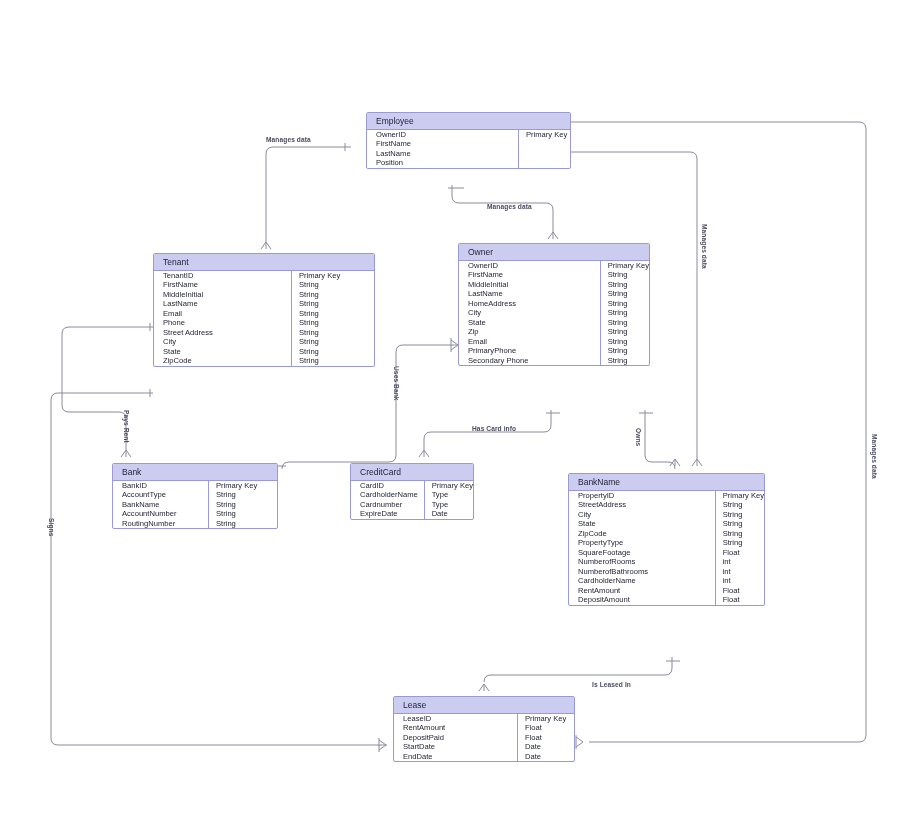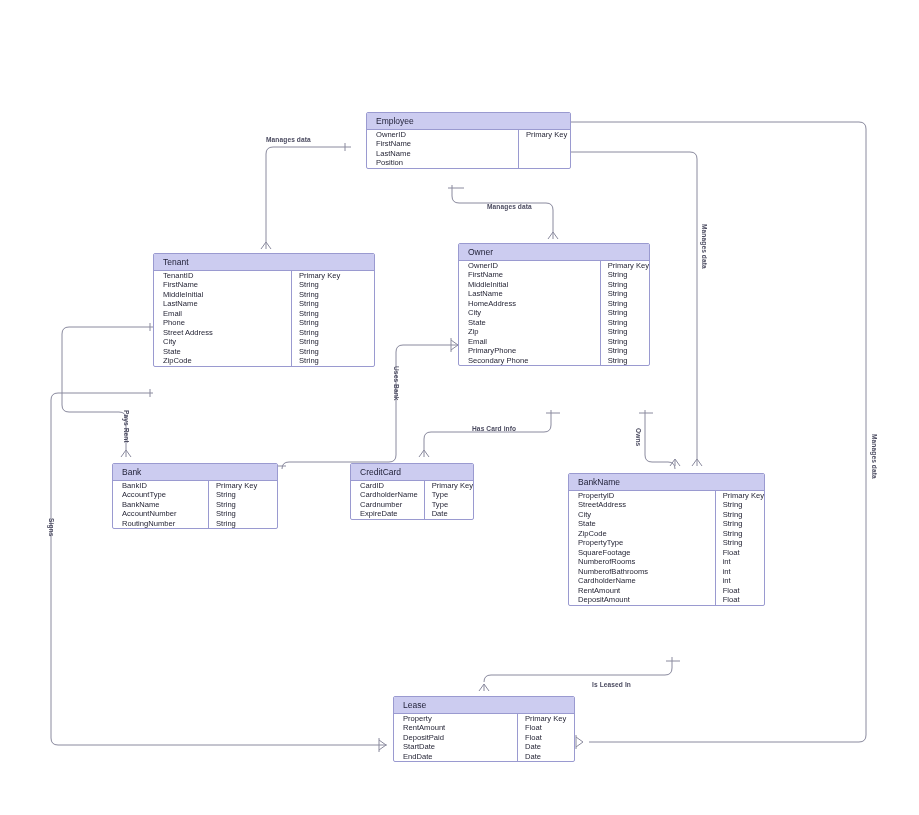--- a/index.html
+++ b/index.html
@@ -386,21 +386,21 @@
           <div class="attr-row">
             <div class="attr-name" style="width: 151px;">DepositAmount</div>
             <div class="attr-type">Float</div>
           </div>
         </div>
       </div>
       <div class="entity" style="left: 393px; top: 696px; width: 182px;">
         <div class="entity-title">Lease</div>
         <div class="entity-body">
           <div class="attr-row">
-            <div class="attr-name" style="width: 114px;">Property</div>
+            <div class="attr-name" style="width: 114px;">LeaseID</div>
             <div class="attr-type">Primary Key</div>
           </div>
           <div class="attr-row">
             <div class="attr-name" style="width: 114px;">RentAmount</div>
             <div class="attr-type">Float</div>
           </div>
           <div class="attr-row">
             <div class="attr-name" style="width: 114px;">DepositPaid</div>
             <div class="attr-type">Float</div>
           </div>

